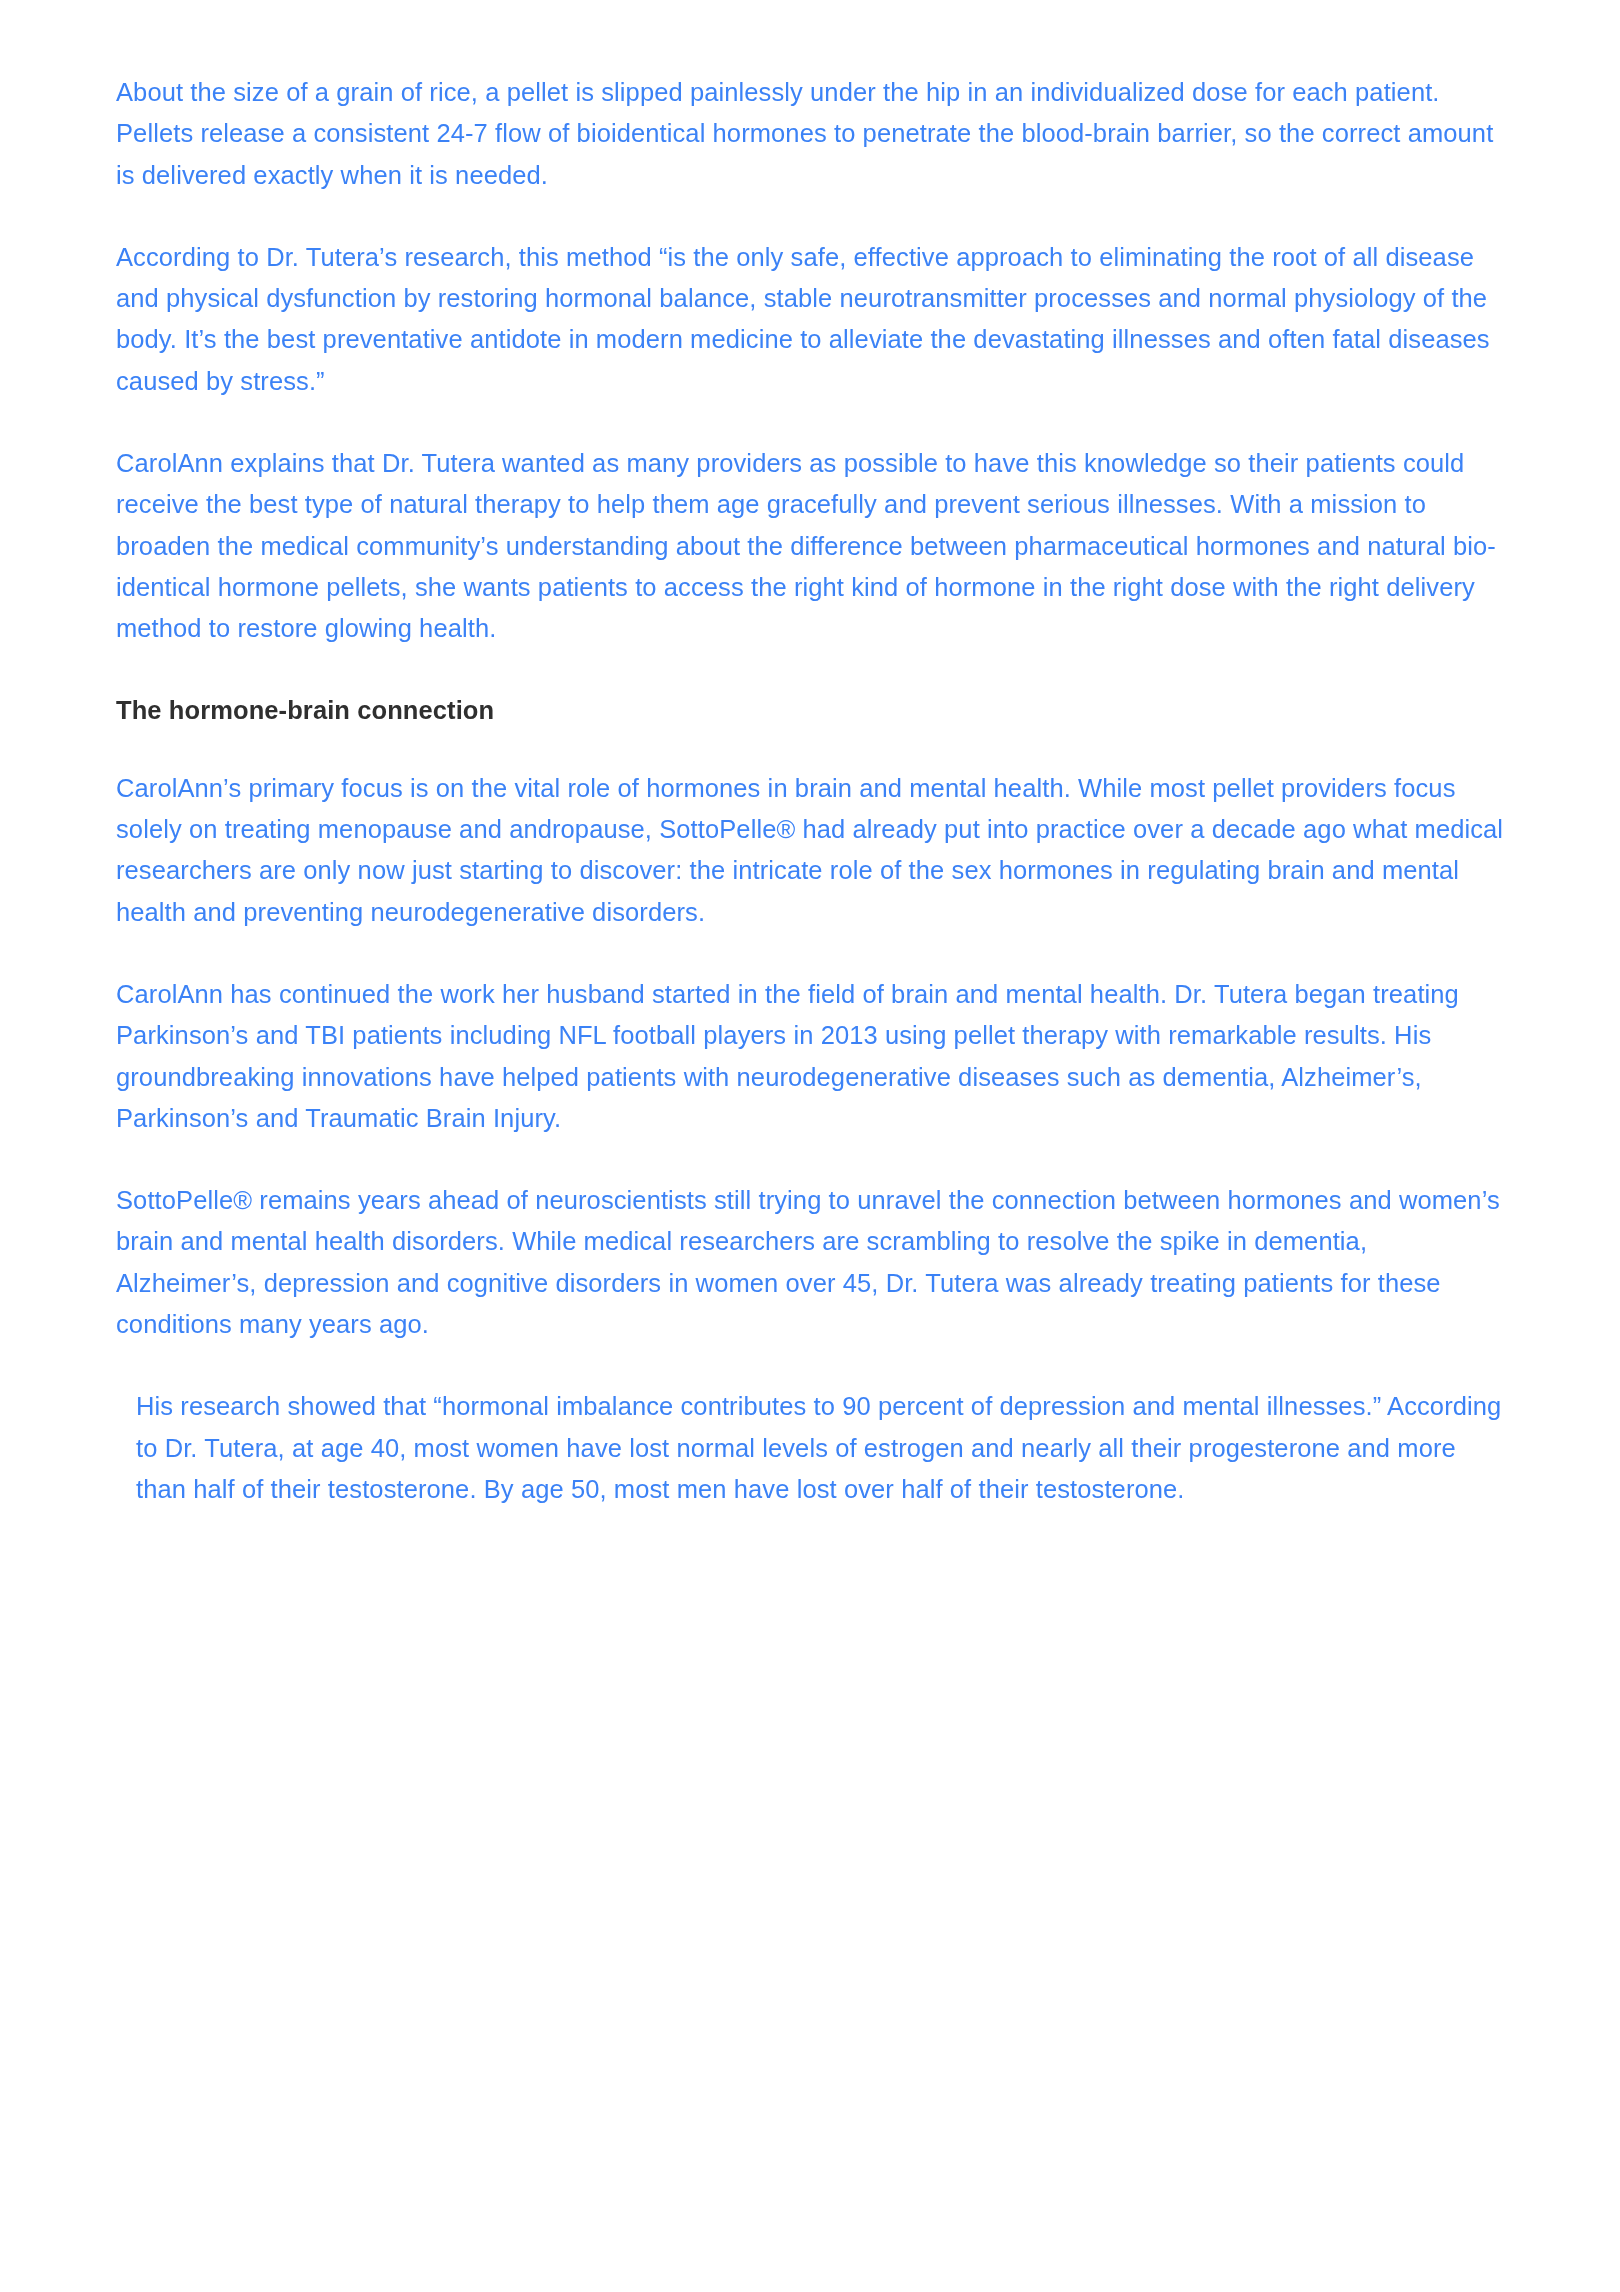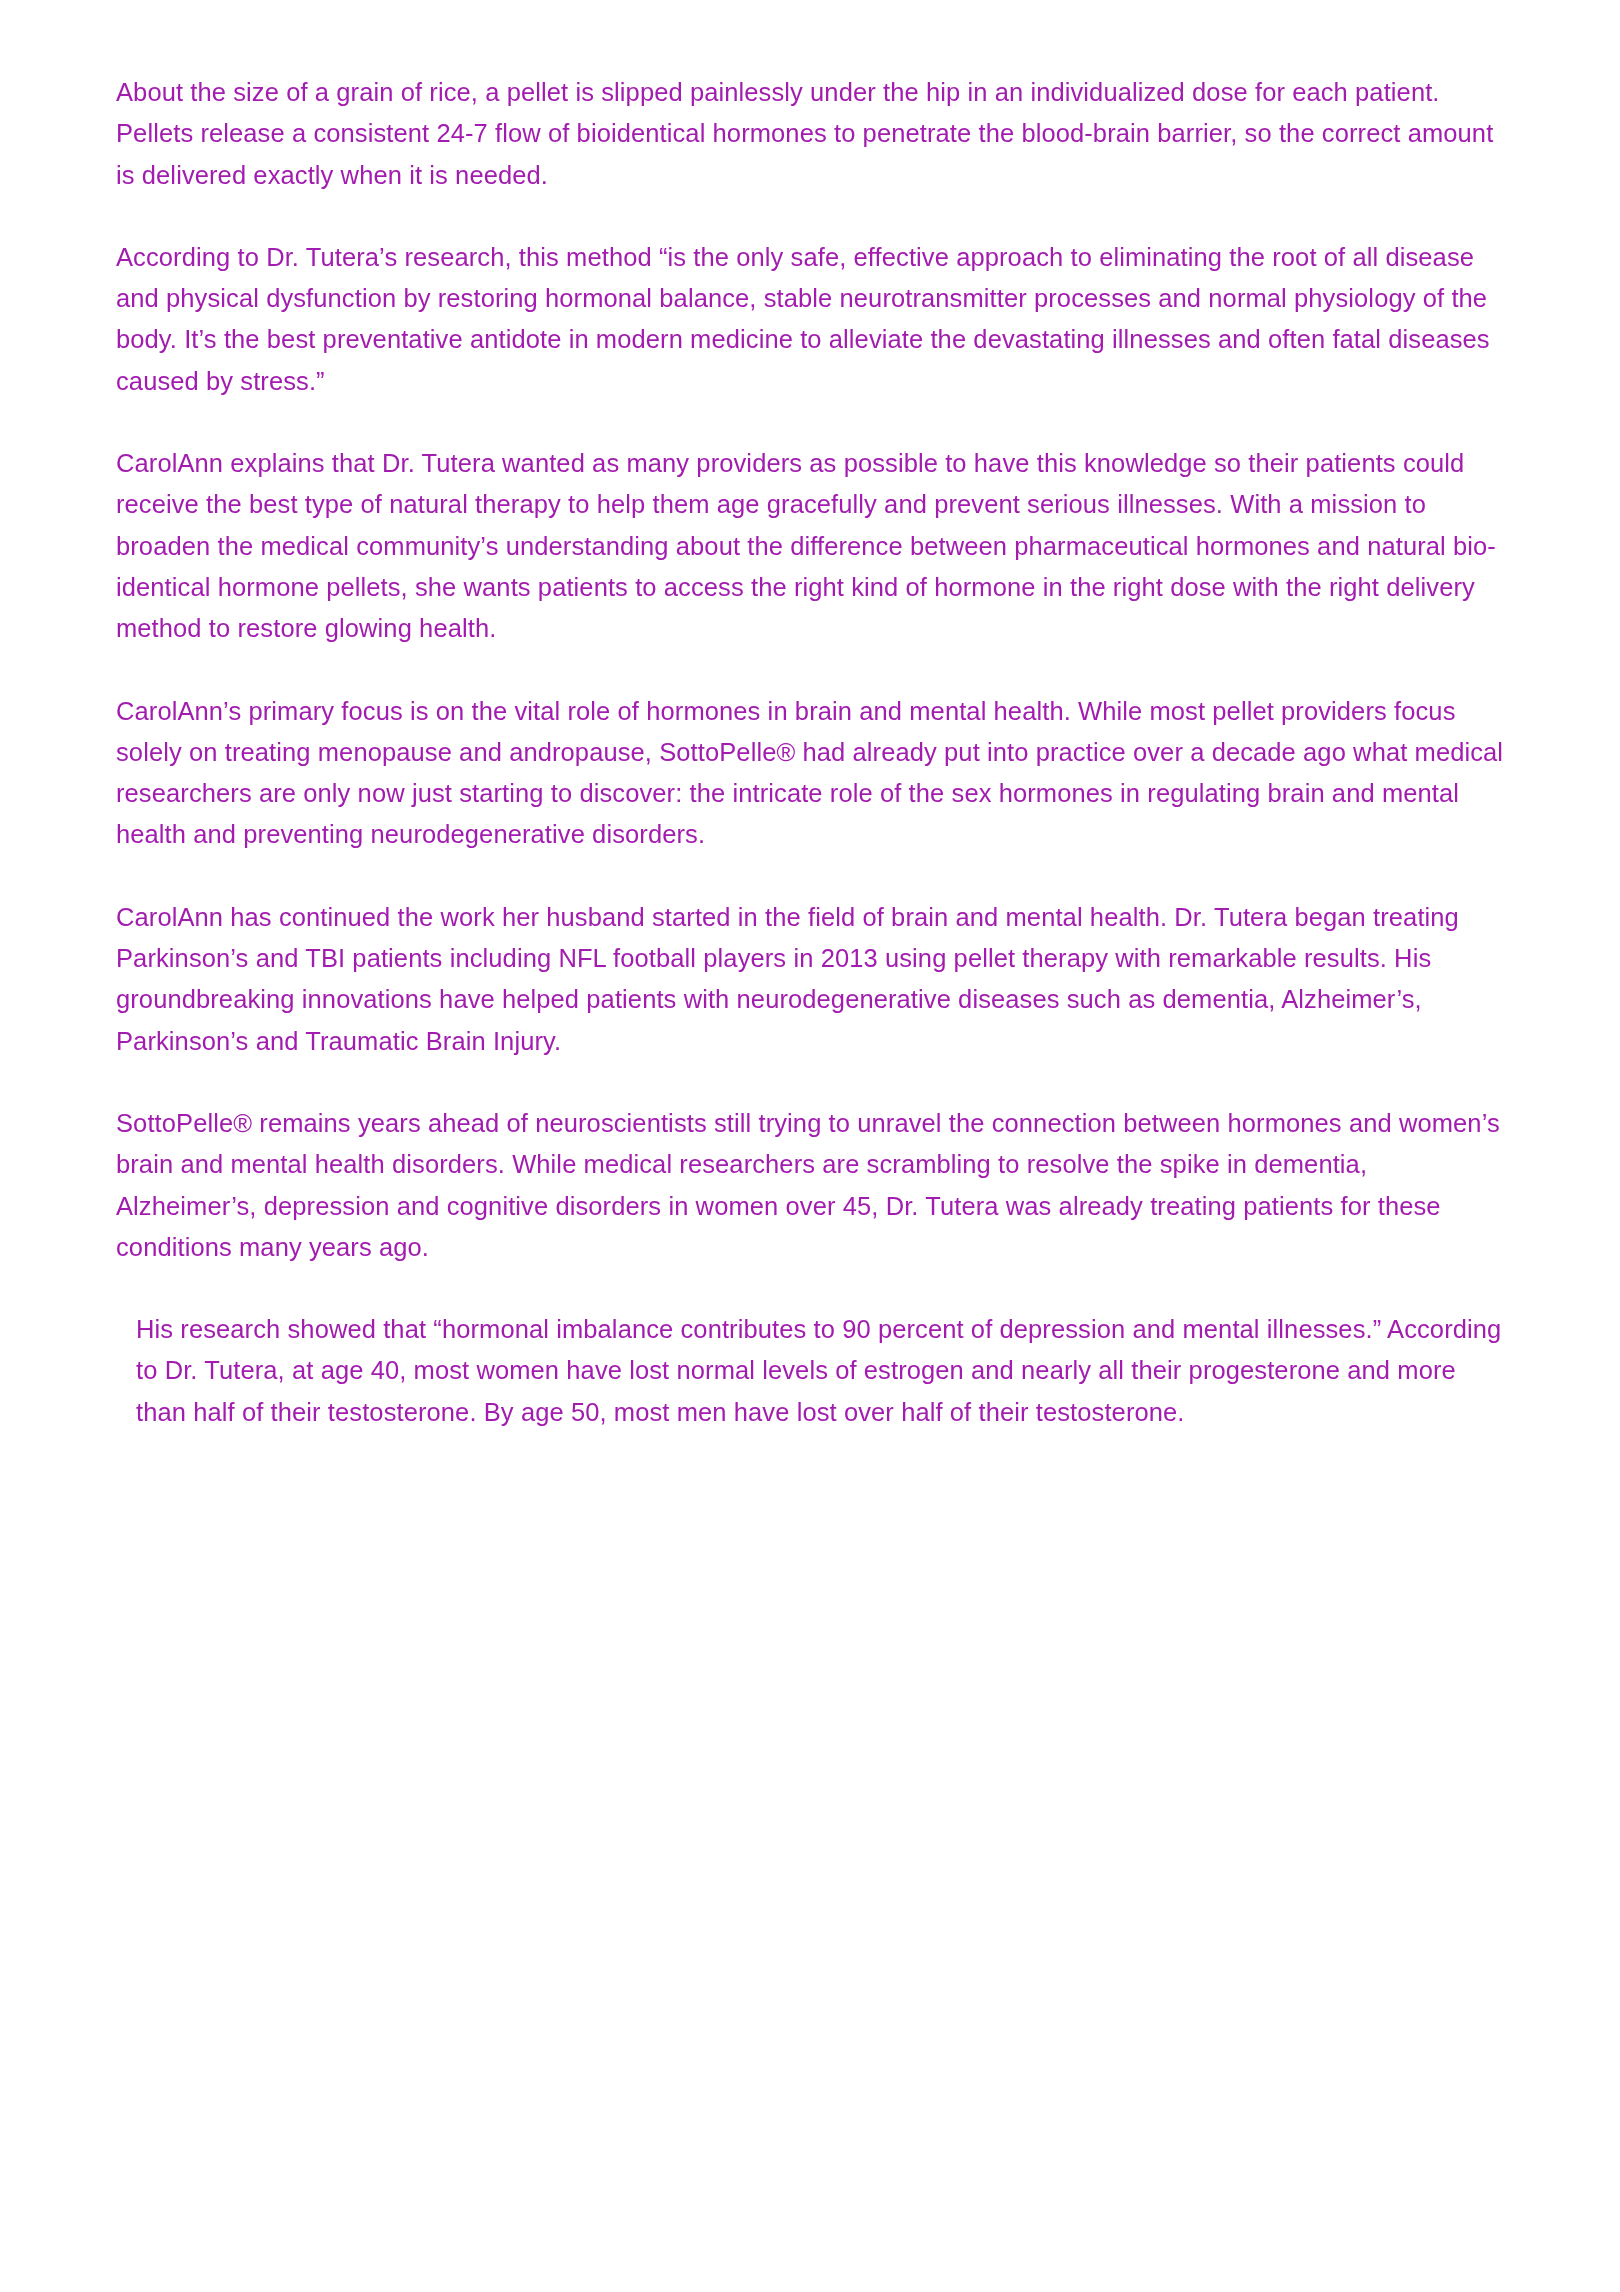--- a/index.html
+++ b/index.html
@@ -21,21 +21,21 @@
     padding: 72px 116px 72px 116px;
     background: #ffffff;
   }
   .article {
     max-width: 1388px;
     margin: 0;
   }
   p.para {
     font-size: 25.5px;
     line-height: 1.62;
-    color: #a21caf;
+    color: #3b82f6;
     margin: 0 0 41px 0;
     letter-spacing: 0.1px;
     font-weight: 400;
   }
   h3.subhead {
     font-size: 25.5px;
     line-height: 1.5;
     color: #2f2f2f;
     font-weight: 700;
     margin: 0 0 39px 0;
@@ -51,20 +51,21 @@
 
 <div class="page">
   <article class="article">
 
     <p class="para">About the size of a grain of rice, a pellet is slipped painlessly under the hip in an individualized dose for each patient. Pellets release a consistent 24-7 flow of bioidentical hormones to penetrate the blood-brain barrier, so the correct amount is delivered exactly when it is needed.</p>
 
     <p class="para">According to Dr. Tutera’s research, this method “is the only safe, effective approach to eliminating the root of all disease and physical dysfunction by restoring hormonal balance, stable neurotransmitter processes and normal physiology of the body. It’s the best preventative antidote in modern medicine to alleviate the devastating illnesses and often fatal diseases caused by stress.”</p>
 
     <p class="para">CarolAnn explains that Dr. Tutera wanted as many providers as possible to have this knowledge so their patients could receive the best type of natural therapy to help them age gracefully and prevent serious illnesses. With a mission to broaden the medical community’s understanding about the difference between pharmaceutical hormones and natural bio-identical hormone pellets, she wants patients to access the right kind of hormone in the right dose with the right delivery method to restore glowing health.</p>
 
+    <h3 class="subhead">The hormone-brain connection</h3>
 
     <p class="para">CarolAnn’s primary focus is on the vital role of hormones in brain and mental health. While most pellet providers focus solely on treating menopause and andropause, SottoPelle® had already put into practice over a decade ago what medical researchers are only now just starting to discover: the intricate role of the sex hormones in regulating brain and mental health and preventing neurodegenerative disorders.</p>
 
     <p class="para">CarolAnn has continued the work her husband started in the field of brain and mental health. Dr. Tutera began treating Parkinson’s and TBI patients including NFL football players in 2013 using pellet therapy with remarkable results. His groundbreaking innovations have helped patients with neurodegenerative diseases such as dementia, Alzheimer’s, Parkinson’s and Traumatic Brain Injury.</p>
 
     <p class="para">SottoPelle® remains years ahead of neuroscientists still trying to unravel the connection between hormones and women’s brain and mental health disorders. While medical researchers are scrambling to resolve the spike in dementia, Alzheimer’s, depression and cognitive disorders in women over 45, Dr. Tutera was already treating patients for these conditions many years ago.</p>
 
     <p class="para">His research showed that “hormonal imbalance contributes to 90 percent of depression and mental illnesses.” According to Dr. Tutera, at age 40, most women have lost normal levels of estrogen and nearly all their progesterone and more than half of their testosterone. By age 50, most men have lost over half of their testosterone.</p>
 
   </article>

